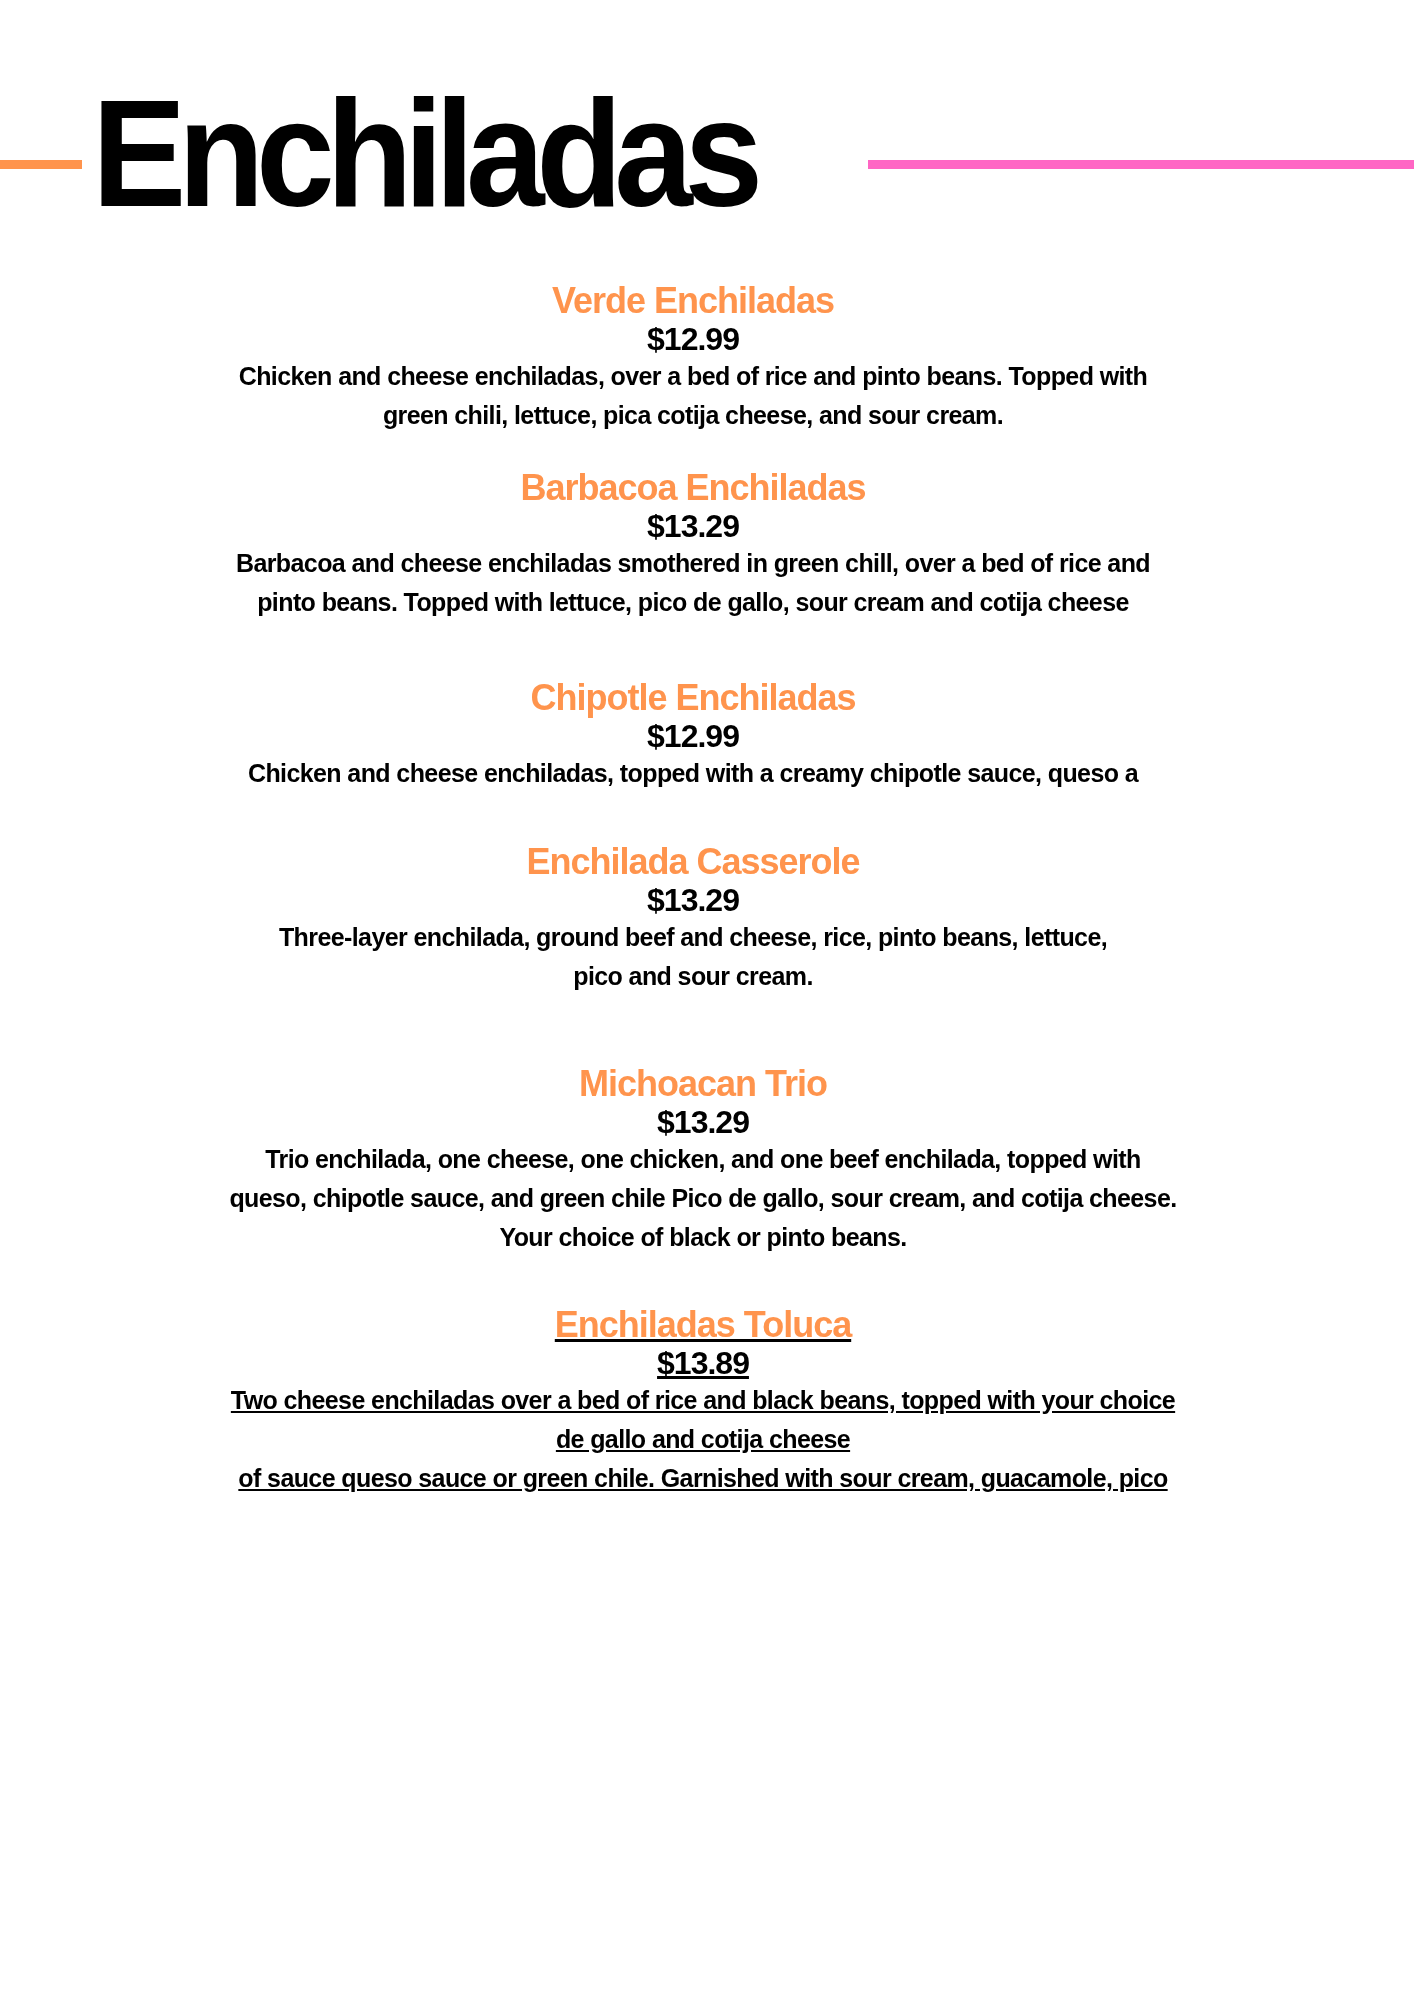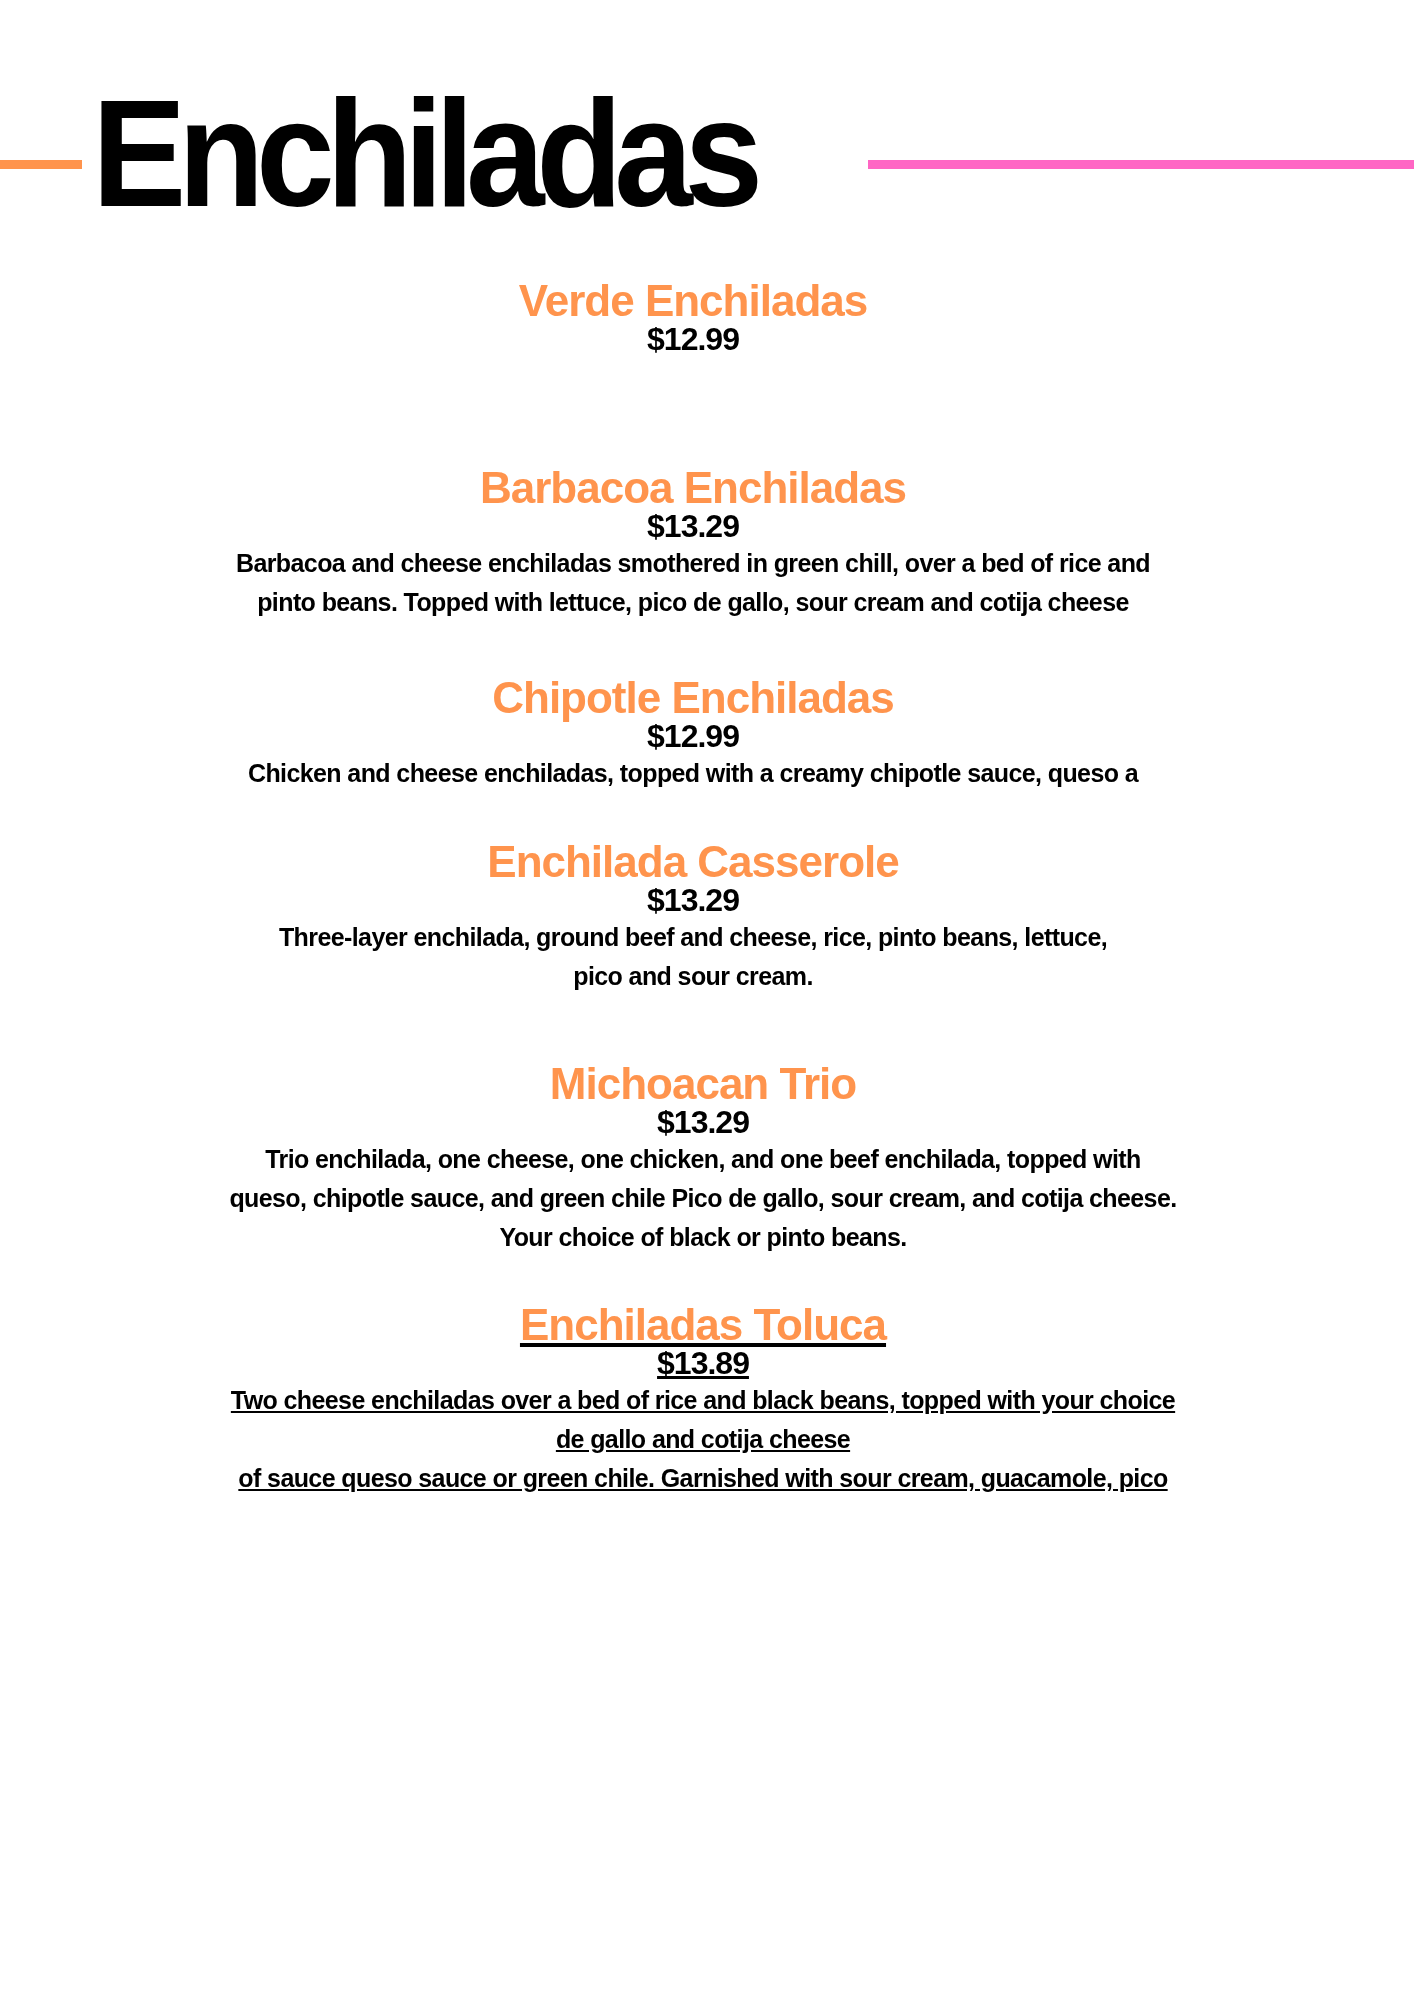--- a/index.html
+++ b/index.html
@@ -6,36 +6,40 @@
   body { width: 1414px; height: 2000px; position: relative; overflow: hidden;
          font-family: "Liberation Sans", "DejaVu Sans", sans-serif; color: #000; }
   .rule { position: absolute; height: 9px; }
   .rule-left { left: 0; top: 160px; width: 82px; background: #ff944d; }
   .rule-right { left: 868px; top: 160px; width: 546px; background: #ff66c4; }
   .title { position: absolute; left: 92px; top: 78px; margin: 0;
            font-family: "Liberation Sans", sans-serif; font-weight: 900;
            font-size: 152px; line-height: 150px; letter-spacing: -9px;
            transform: scaleX(0.93); transform-origin: left center; color: #000; }
   .item { position: absolute; left: 150px; width: 1086px; text-align: center; }
-  .item-name { font-weight: bold; font-size: 44px; color: #ff944d; letter-spacing: -1px;
+  .item-name { font-weight: bold; font-size: 36px; color: #ff944d; letter-spacing: -1px;
                line-height: 40px; height: 40px; }
   .item-price { font-weight: bold; font-size: 32px; line-height: 36px; height: 36px; letter-spacing: -1px; }
   .item-desc { font-weight: bold; font-size: 25px; line-height: 39px; letter-spacing: -0.6px; }
   .item-desc span { display: block; white-space: nowrap; }
 </style>
 </head>
 <body>
 
 <div class="rule rule-left"></div>
 <h1 class="title">Enchiladas</h1>
 <div class="rule rule-right"></div>
 
 <div class="item" style="top:281px; left:150px;">
   <div class="item-name">Verde Enchiladas</div>
   <div class="item-price">$12.99</div>
+  <div class="item-desc">
+    <span>Chicken and cheese enchiladas, over a bed of rice and pinto beans. Topped with</span>
+    <span>green chili, lettuce, pica cotija cheese, and sour cream.</span>
+  </div>
 </div>
 
 <div class="item" style="top:468px; left:150px;">
   <div class="item-name">Barbacoa Enchiladas</div>
   <div class="item-price">$13.29</div>
   <div class="item-desc">
     <span>Barbacoa and cheese enchiladas smothered in green chill, over a bed of rice and</span>
     <span>pinto beans. Topped with lettuce, pico de gallo, sour cream and cotija cheese</span>
   </div>
 </div>

